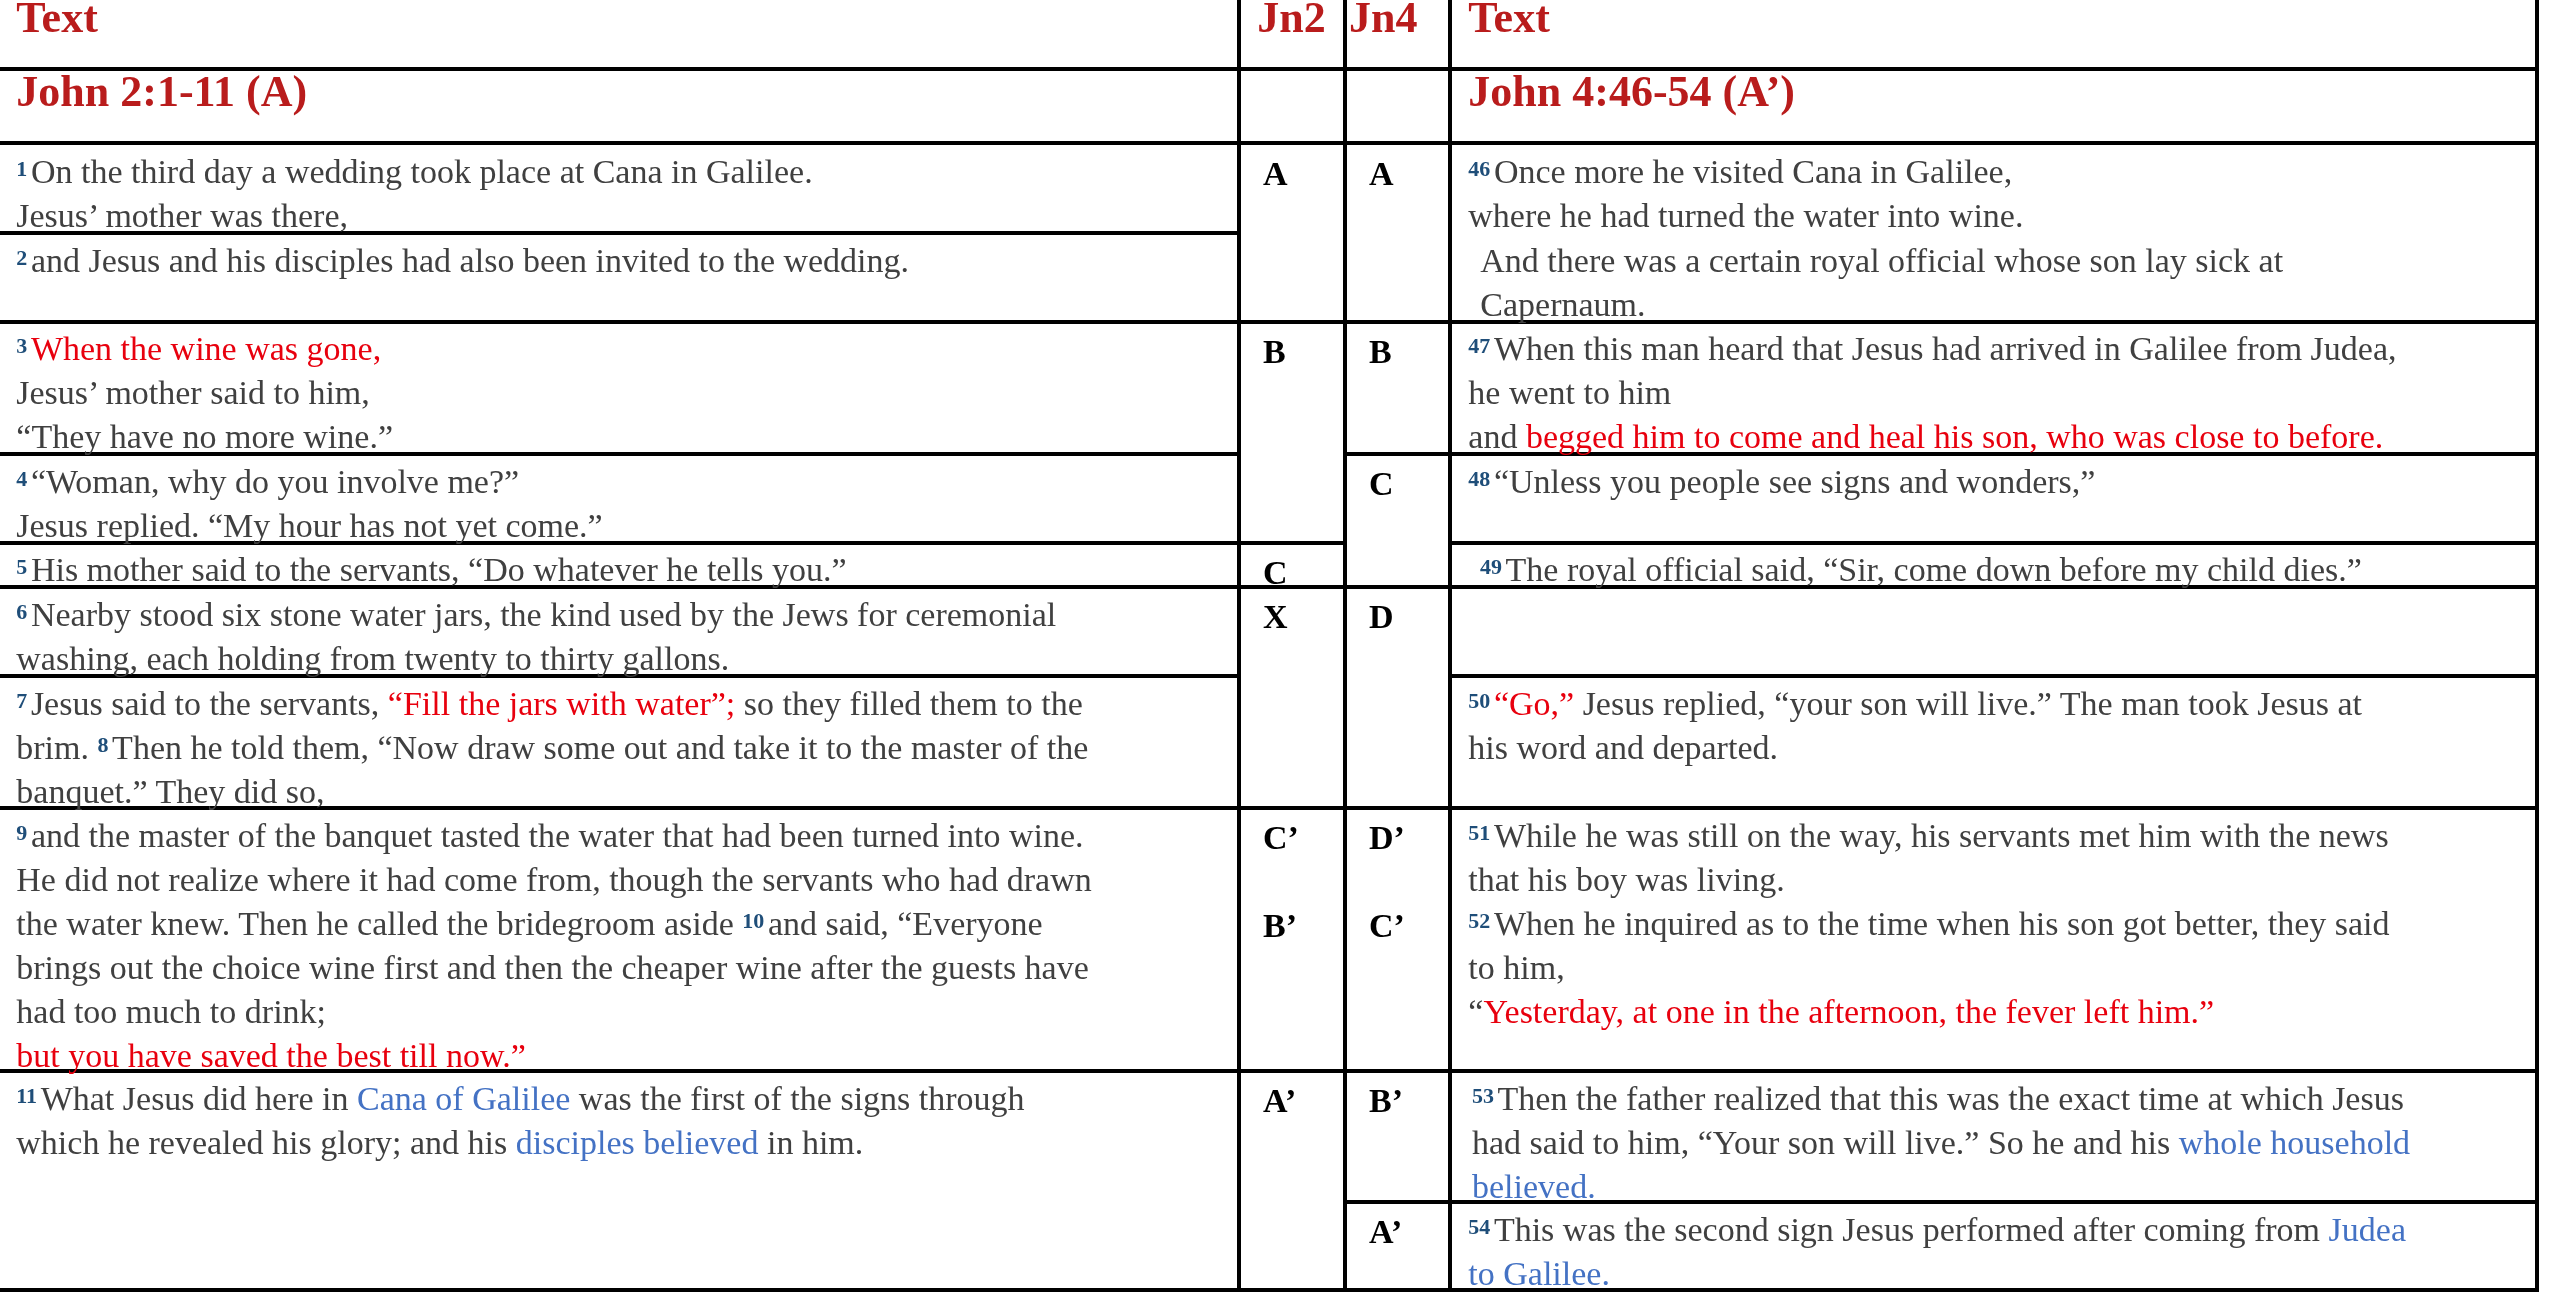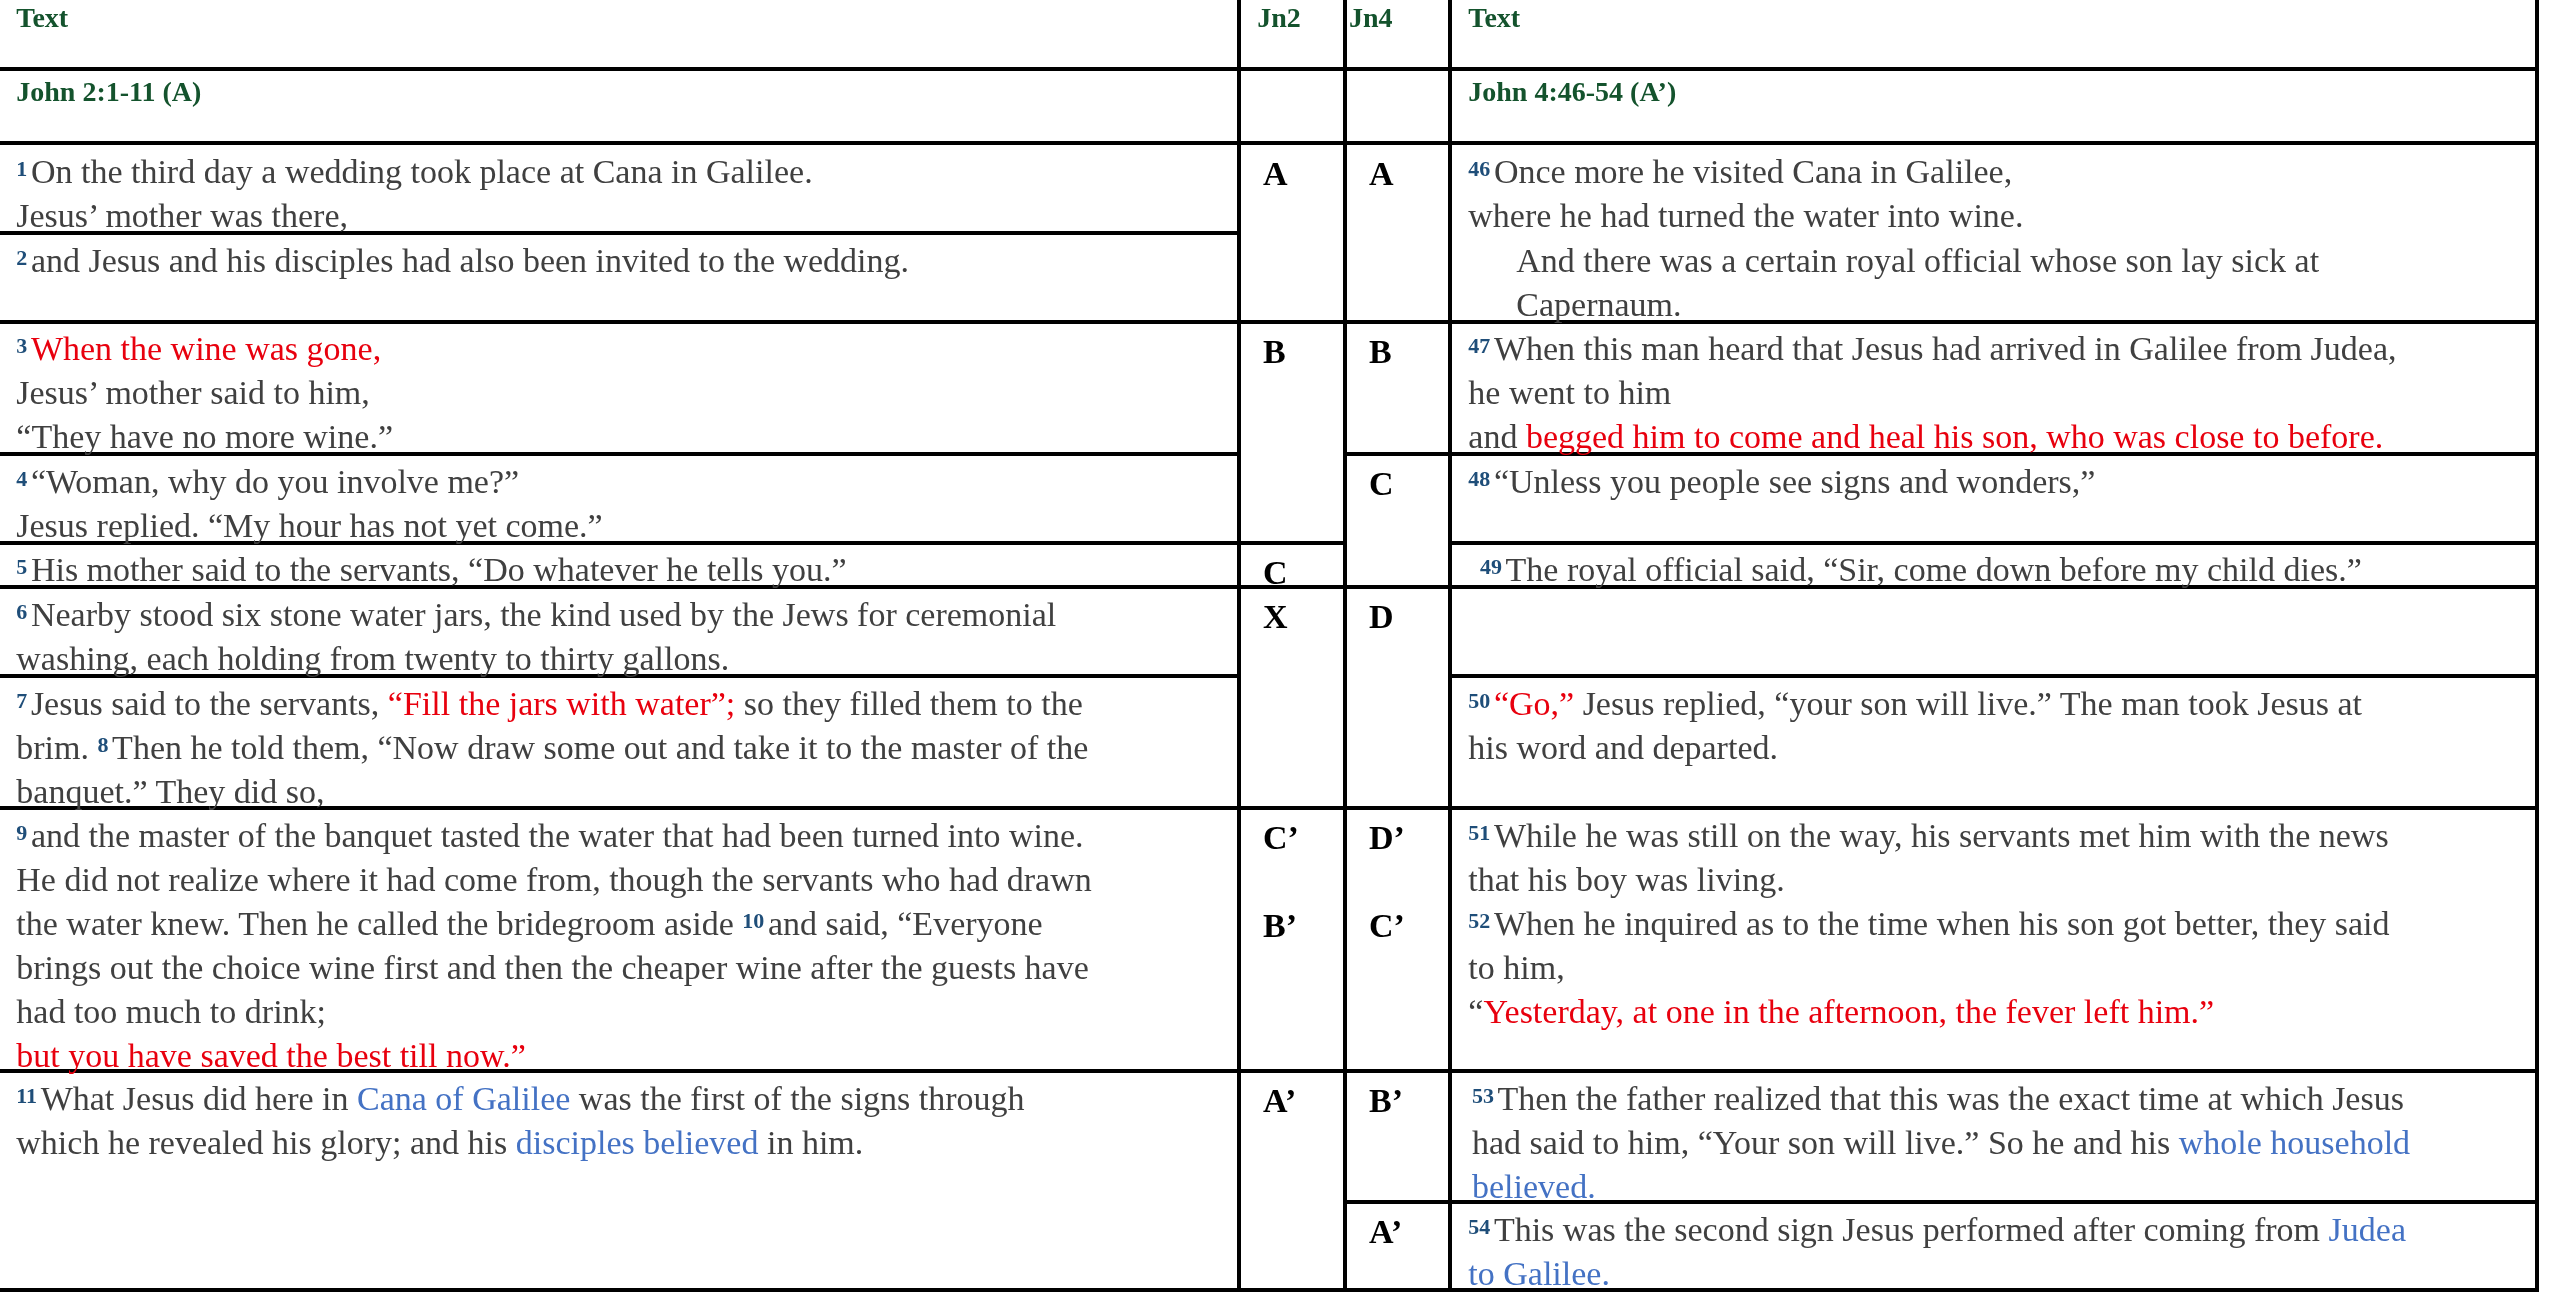--- a/index.html
+++ b/index.html
@@ -1,20 +1,20 @@
 <!DOCTYPE html>
 <html style="font-size:14.5px"><head>
 <meta charset="utf-8">
 <style>
   html, body { margin:0; padding:0; background:#ffffff; }
   body { width:2576px; height:1300px; position:relative; overflow:hidden;
          font-family:"Liberation Serif", "DejaVu Serif", serif; }
   .cell { position:absolute; box-sizing:border-box; padding:5.4px 0 0 16.3px; }
   .txt { font-size:34px; line-height:44px; color:#404040; }
-  .hdr { font-size:28px; font-weight:bold; color:#14532d; padding-top:0; line-height:36px; }
+  .hdr { font-size:44px; font-weight:bold; color:#b91c1c; padding-top:0; line-height:36px; }
   .lab { font-size:34px; font-weight:bold; color:#000; line-height:44px; padding-left:22px; padding-top:9px; }
   .vn { color:#1F4E79; font-weight:bold; font-size:22px; vertical-align:top; position:relative; top:-3.6px; margin-right:3.6px; }
   .red { color:#E8000E; }
   .blue { color:#4472C4; }
   .hl { position:absolute; background:#000; height:3.6px; }
   .vl { position:absolute; background:#000; width:3.6px; }
   .line { display:block; }
 </style>
 </head>
 <body>
@@ -107,21 +107,21 @@
 <div class="cell lab" style="left:1347px;top:586px;">D</div>
 <div class="cell lab" style="left:1347px;top:807px;">D’</div>
 <div class="cell lab" style="left:1347px;top:895px;">C’</div>
 <div class="cell lab" style="left:1347px;top:1070px;">B’</div>
 <div class="cell lab" style="left:1347px;top:1201px;">A’</div>
 
 <div class="cell txt" style="left:1452px;top:145px;">
   <span class="line"><span class="vn">46</span><span>Once more he visited Cana in Galilee,</span></span>
   <span class="line">where he had turned the water into wine.</span>
 </div>
-<div class="cell txt" style="left:1500px;top:234px;">
+<div class="cell txt" style="left:1464px;top:234px;">
   <span class="line">And there was a certain royal official whose son lay sick at</span>
   <span class="line">Capernaum.</span>
 </div>
 <div class="cell txt" style="left:1452px;top:322px;">
   <span class="line"><span class="vn">47</span><span>When this man heard that Jesus had arrived in Galilee from Judea,</span></span>
   <span class="line">he went to him</span>
   <span class="line"><span>and </span><span class="red">begged him to come and heal his son, who was close to before.</span></span>
 </div>
 <div class="cell txt" style="left:1452px;top:455px;">
   <span class="line"><span class="vn">48</span><span>“Unless you people see signs and wonders,”</span></span>

